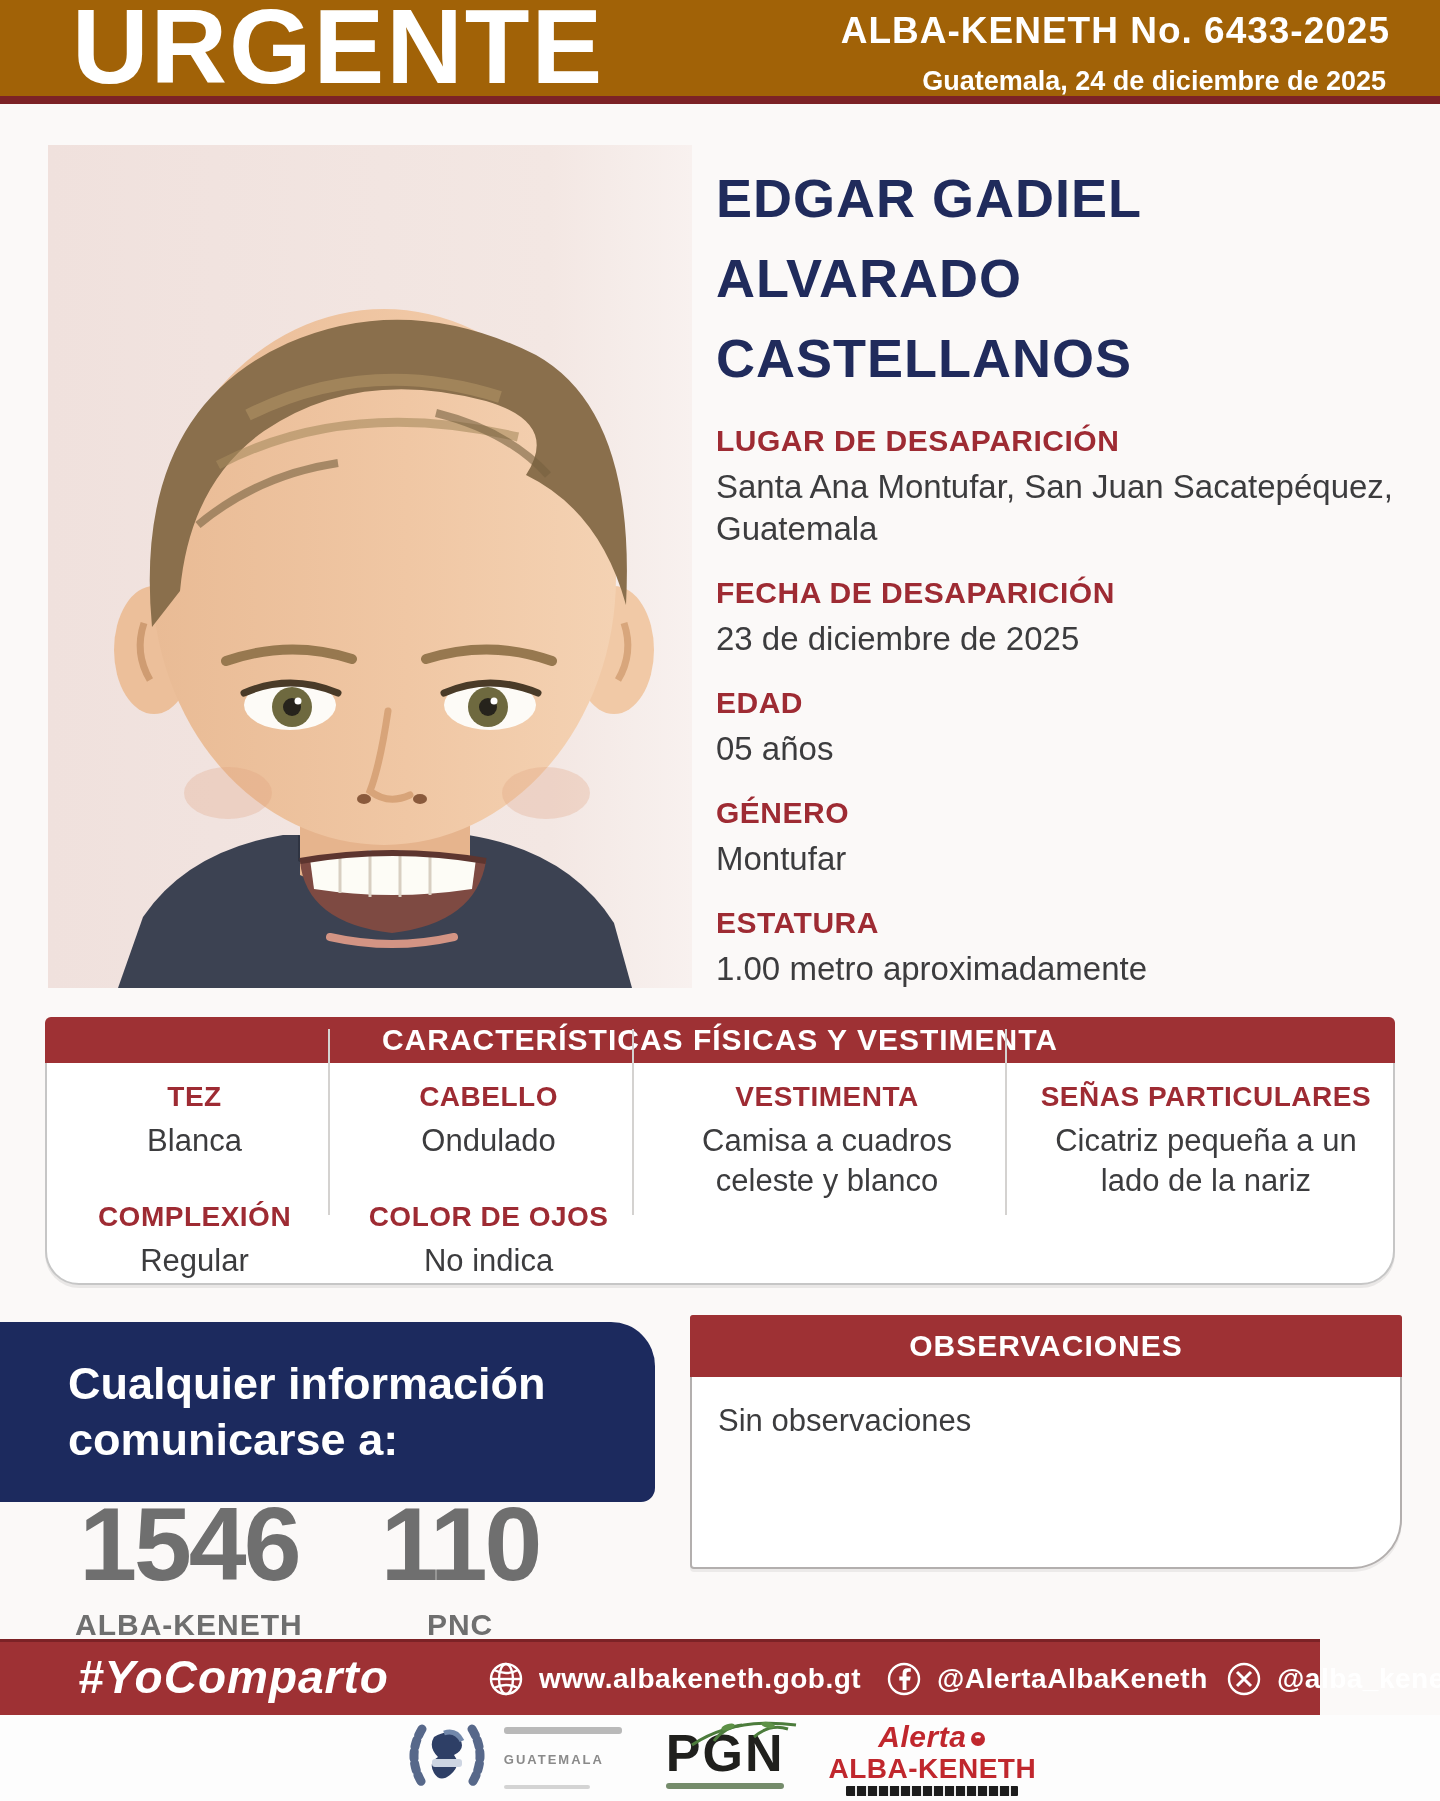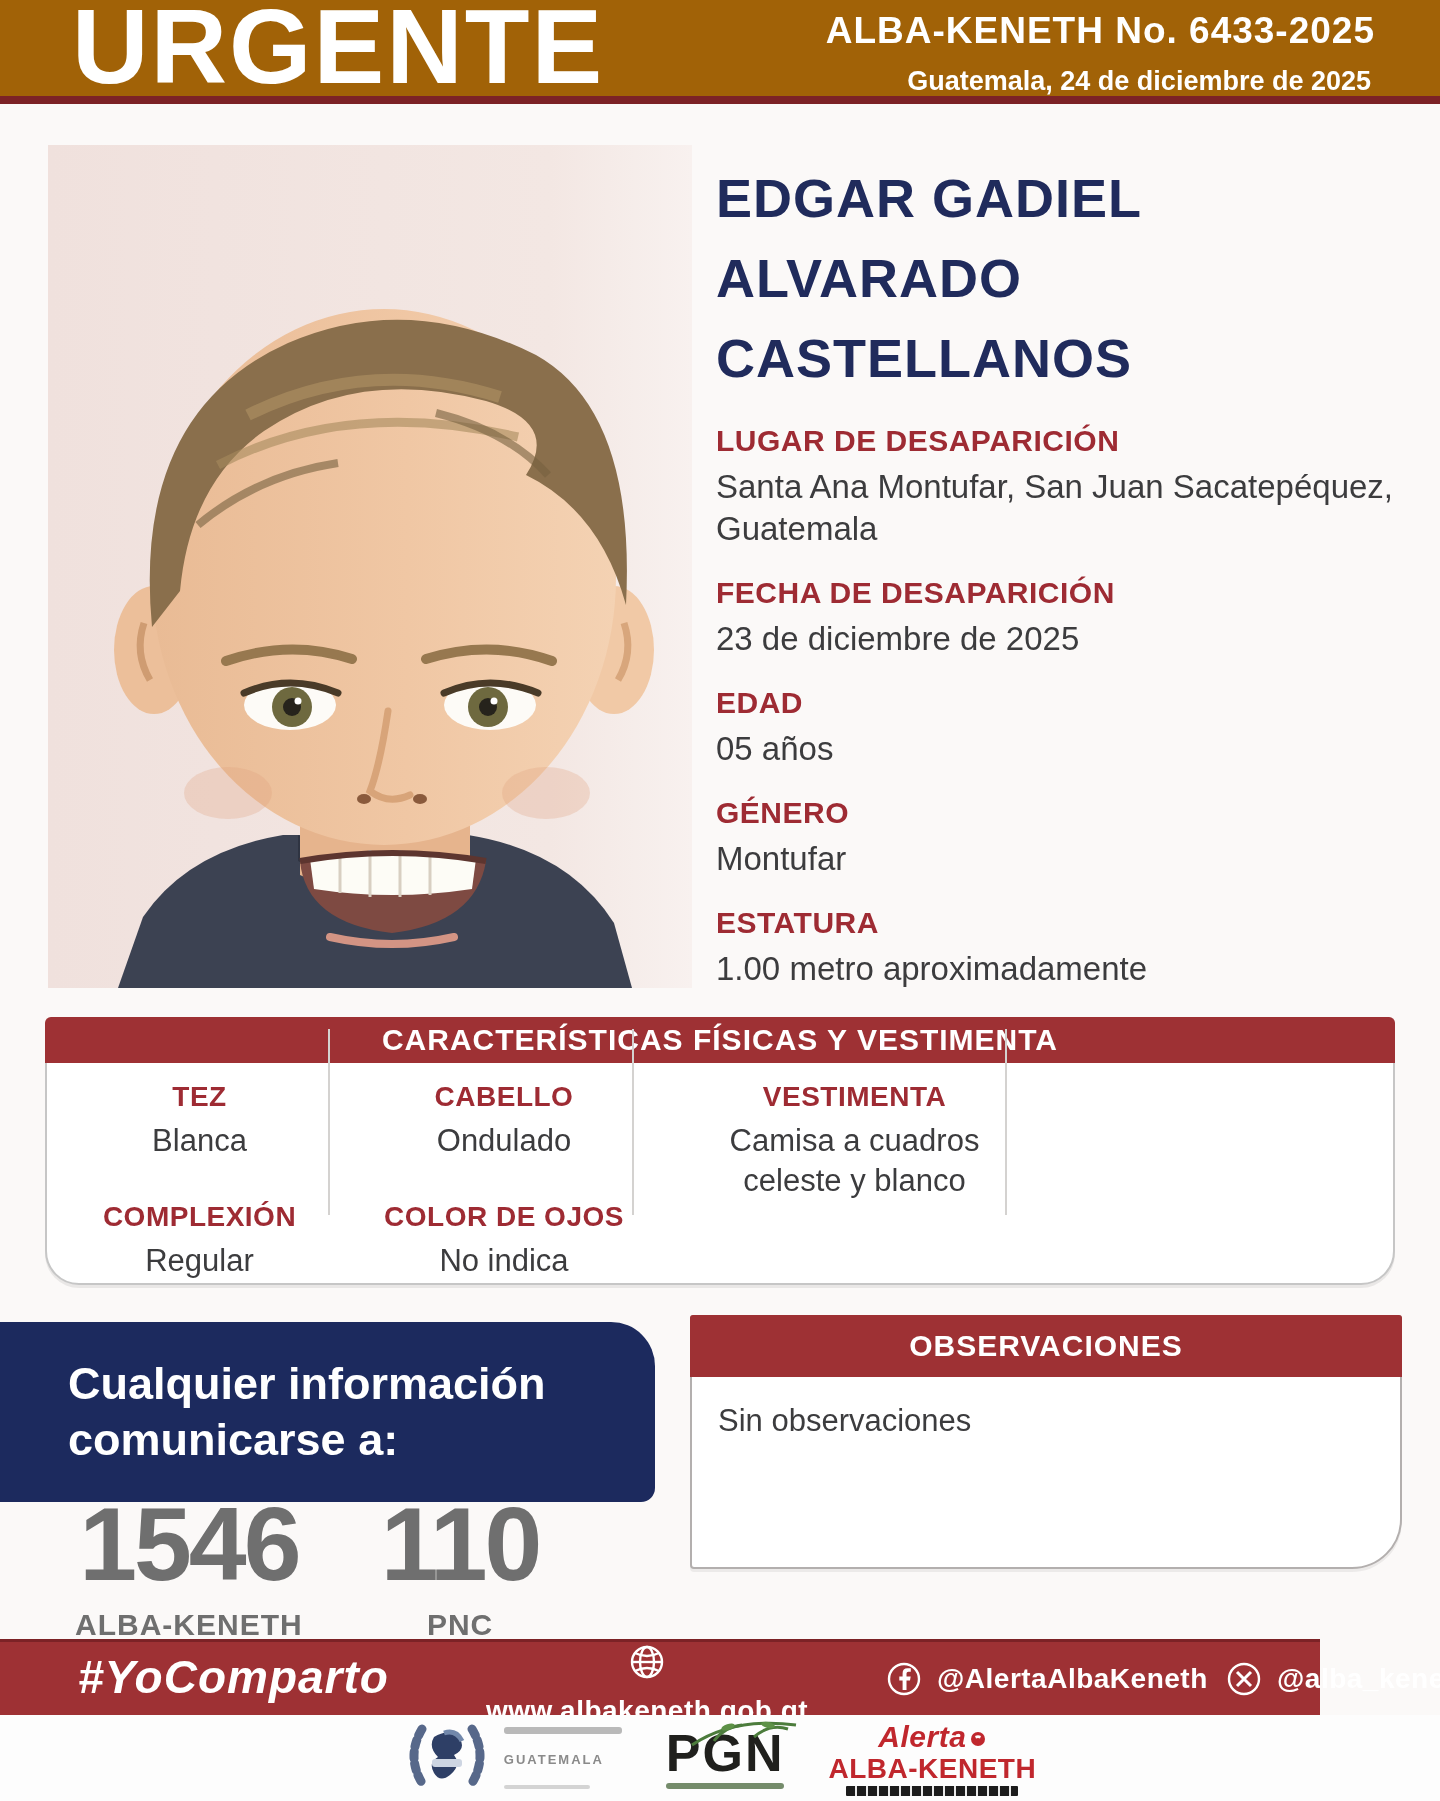--- a/index.html
+++ b/index.html
@@ -11,21 +11,21 @@
   }
   
   .header {
     position:absolute; top:0; left:0; width:1440px; height:104px;
     background:#a16207; border-bottom:8px solid #7c2226;
   }
   .urgente {
     position:absolute; left:72px; top:-14px;
     font-size:106px; font-weight:800; letter-spacing:2px; color:#ffffff;
   }
-  .hdr-right { position:absolute; right:65px; top:10px; text-align:right; color:#fff; }
+  .hdr-right { position:absolute; right:50px; top:10px; text-align:right; color:#fff; }
   .case-no { font-size:37px; font-weight:800; letter-spacing:1px; }
   .hdr-date { font-size:27px; font-weight:600; margin-top:14px; padding-right:4px; }
 
   
   .photo {
     position:absolute; left:48px; top:145px; width:644px; height:843px;
     background:#f2e5e1; overflow:hidden;
   }
   .photo svg { display:block; }
 
@@ -86,21 +86,21 @@
   }
   .obs-body { position:absolute; left:26px; top:86px; font-size:31px; font-weight:500; color:#3c3c3e; }
 
   
   .footer {
     position:absolute; left:0; top:1639px; width:1320px; height:76px;
     background:#9e3134; border-top:3px solid #7c2226; color:#fff;
   }
   .hashtag { position:absolute; left:78px; top:8px; font-size:46px; font-weight:800; font-style:italic; letter-spacing:1px; }
   .soc { position:absolute; top:0; height:73px; display:flex; align-items:center; gap:13px; }
-  .soc-web { left:486px;flex-direction:column; } .soc-fb { left:884px; } .soc-x { left:1224px; }
+  .soc-web { left:486px; } .soc-fb { left:884px; } .soc-x { left:1224px; }
   .soc-text { font-size:28px; font-weight:700; letter-spacing:.5px; }
   .soc svg { display:block; }
 
   
   .logos {
     position:absolute; left:0; top:1715px; width:1440px; height:86px; background:#fdfdfd;
     display:flex; align-items:center; justify-content:center; gap:44px;
   }
   .gt-logo { display:flex; align-items:center; gap:14px; }
   .gt-caption-block { display:flex; flex-direction:column; align-items:flex-start; gap:18px; }
@@ -229,20 +229,24 @@
       <div class="char-col c2">
         <div class="c-label">CABELLO</div>
         <div class="c-value">Ondulado</div>
         <div class="c-label c-gap">COLOR DE OJOS</div>
         <div class="c-value">No indica</div>
       </div>
       <div class="char-col c3">
         <div class="c-label">VESTIMENTA</div>
         <div class="c-value">Camisa a cuadros celeste y blanco</div>
       </div>
+      <div class="char-col c4">
+        <div class="c-label">SEÑAS PARTICULARES</div>
+        <div class="c-value">Cicatriz pequeña a un lado de la nariz</div>
+      </div>
     </div>
     <div class="char-divider d1"></div>
     <div class="char-divider d2"></div>
     <div class="char-divider d3"></div>
   </div>
 
   <div class="contact-box">
     <div class="contact-heading">Cualquier información comunicarse a:</div>
   </div>
   <div class="numbers-row">

